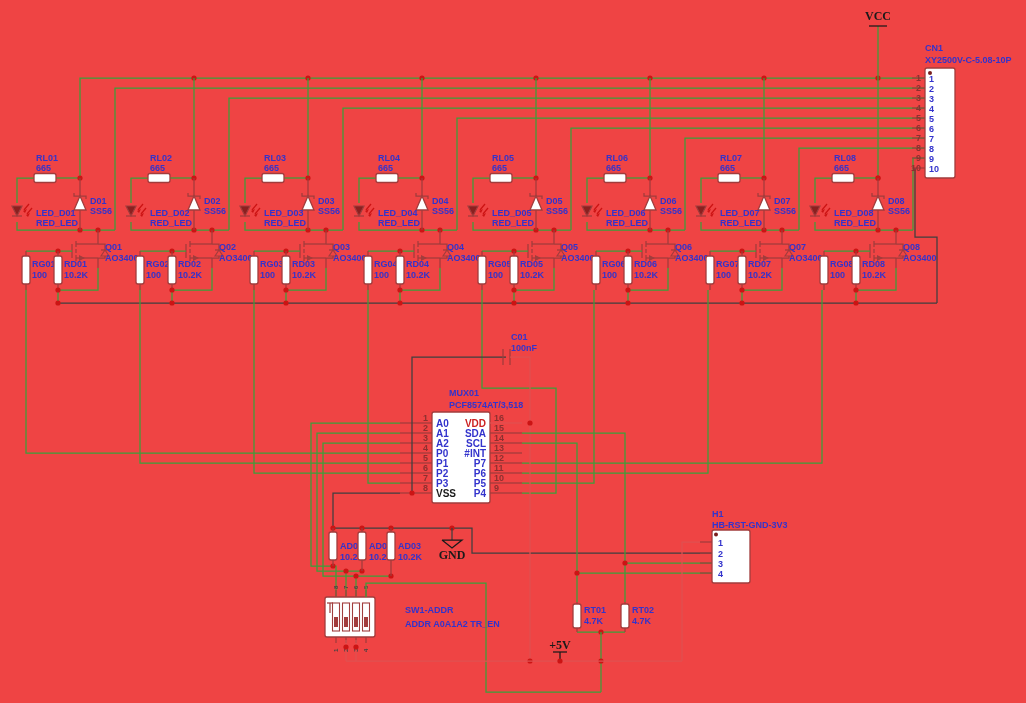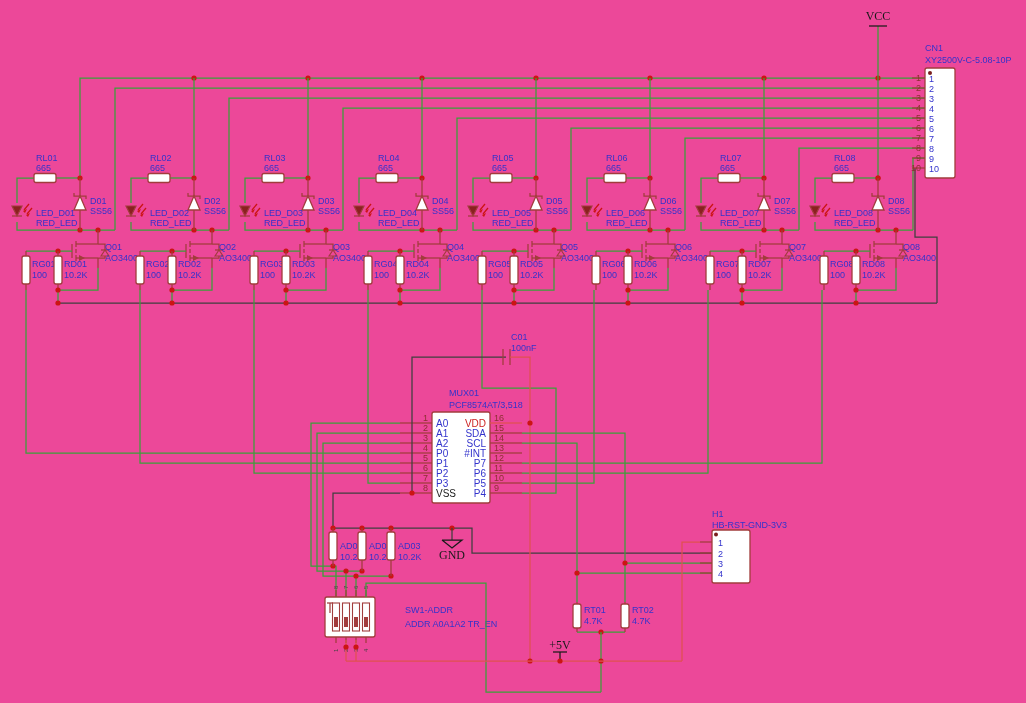--- a/index.html
+++ b/index.html
@@ -1,16 +1,16 @@
 <!DOCTYPE html>
 <html><head>
 <meta charset="utf-8">
 <style>
   html,body{margin:0;padding:0;background:#ffffff;}
-  #stage{width:1026px;height:703px;position:relative;background:#ec4899;}
+  #stage{width:1026px;height:703px;position:relative;background:#ef4444;font-weight:bold;}
   svg{display:block;}
   text{font-family:"Liberation Sans",sans-serif;}
   .lbl{font-size:9px;}
   .pin-name{font-size:10px;}
   .pin-num{font-size:9px;}
   .net{font-family:"Liberation Serif",serif;font-size:12px;}
   .tiny{font-size:6px;}
 </style>
 </head>
 <body>

